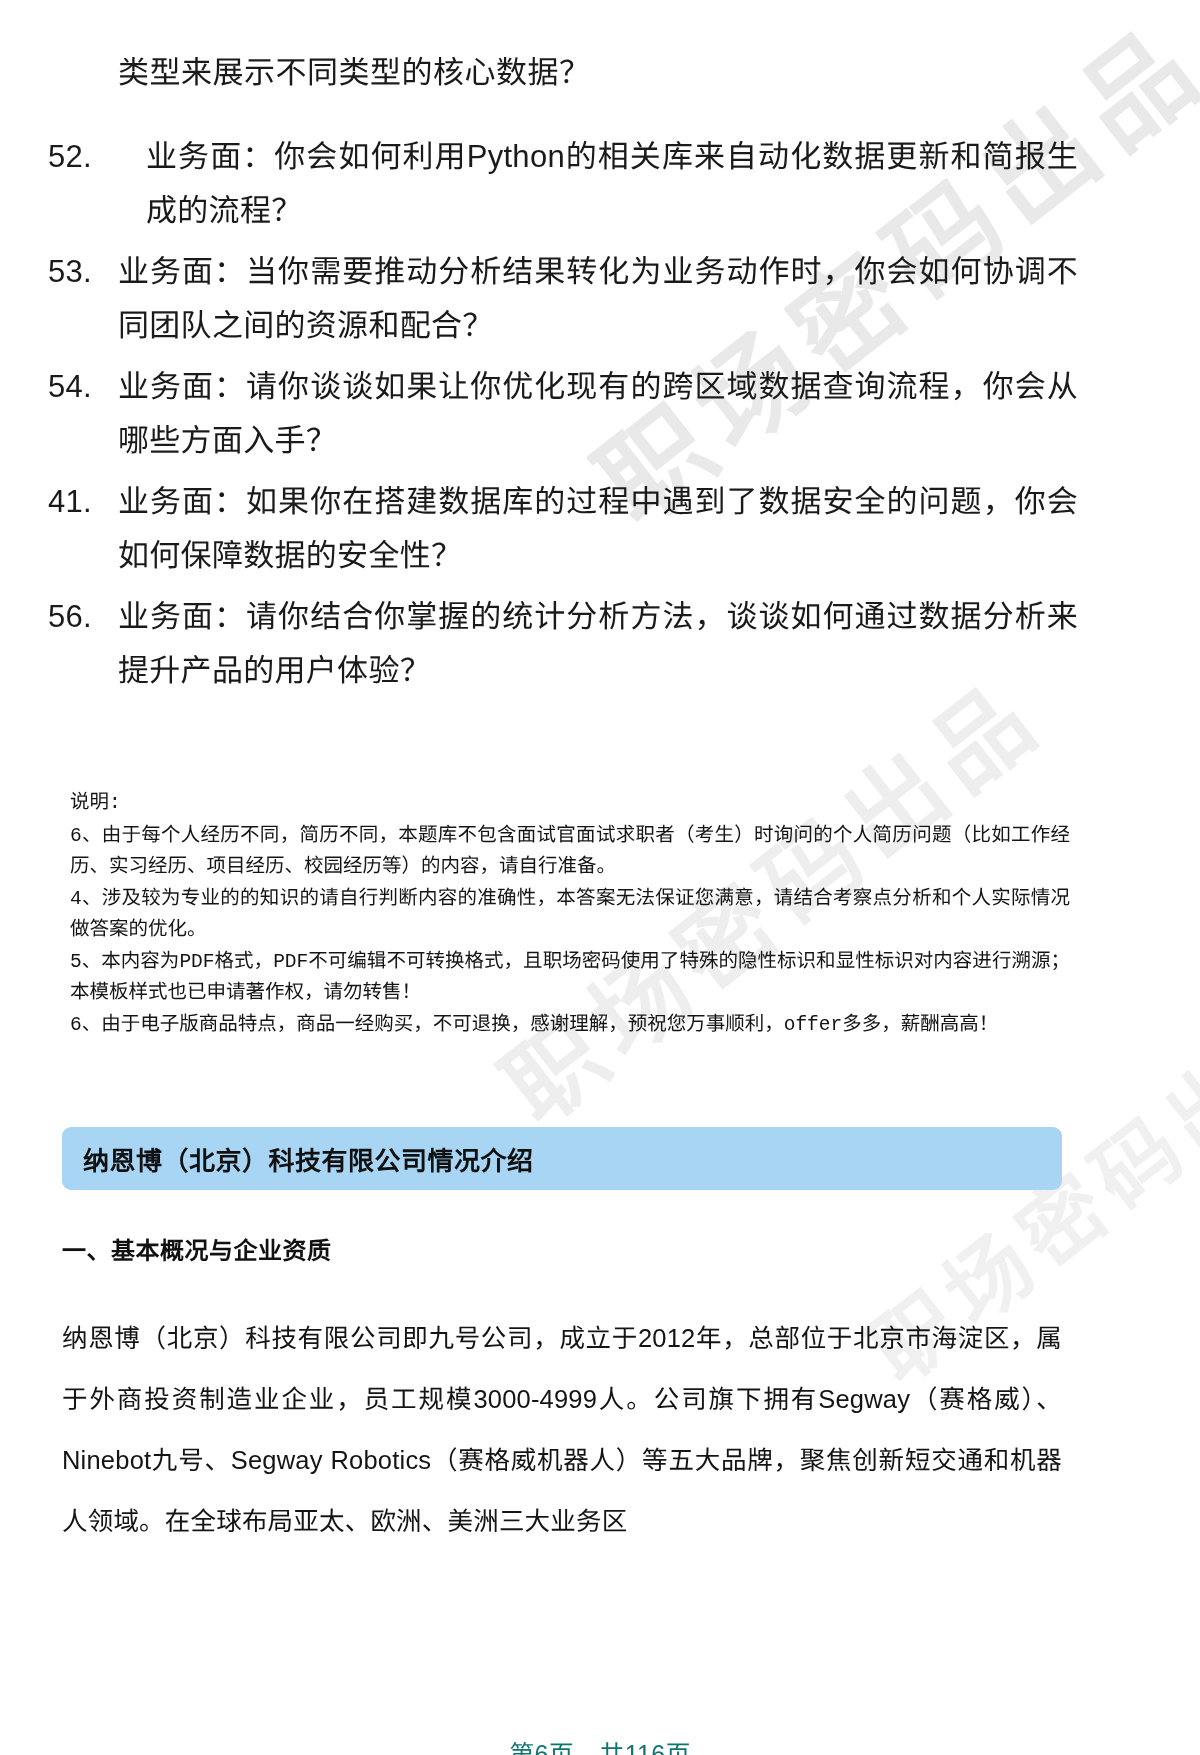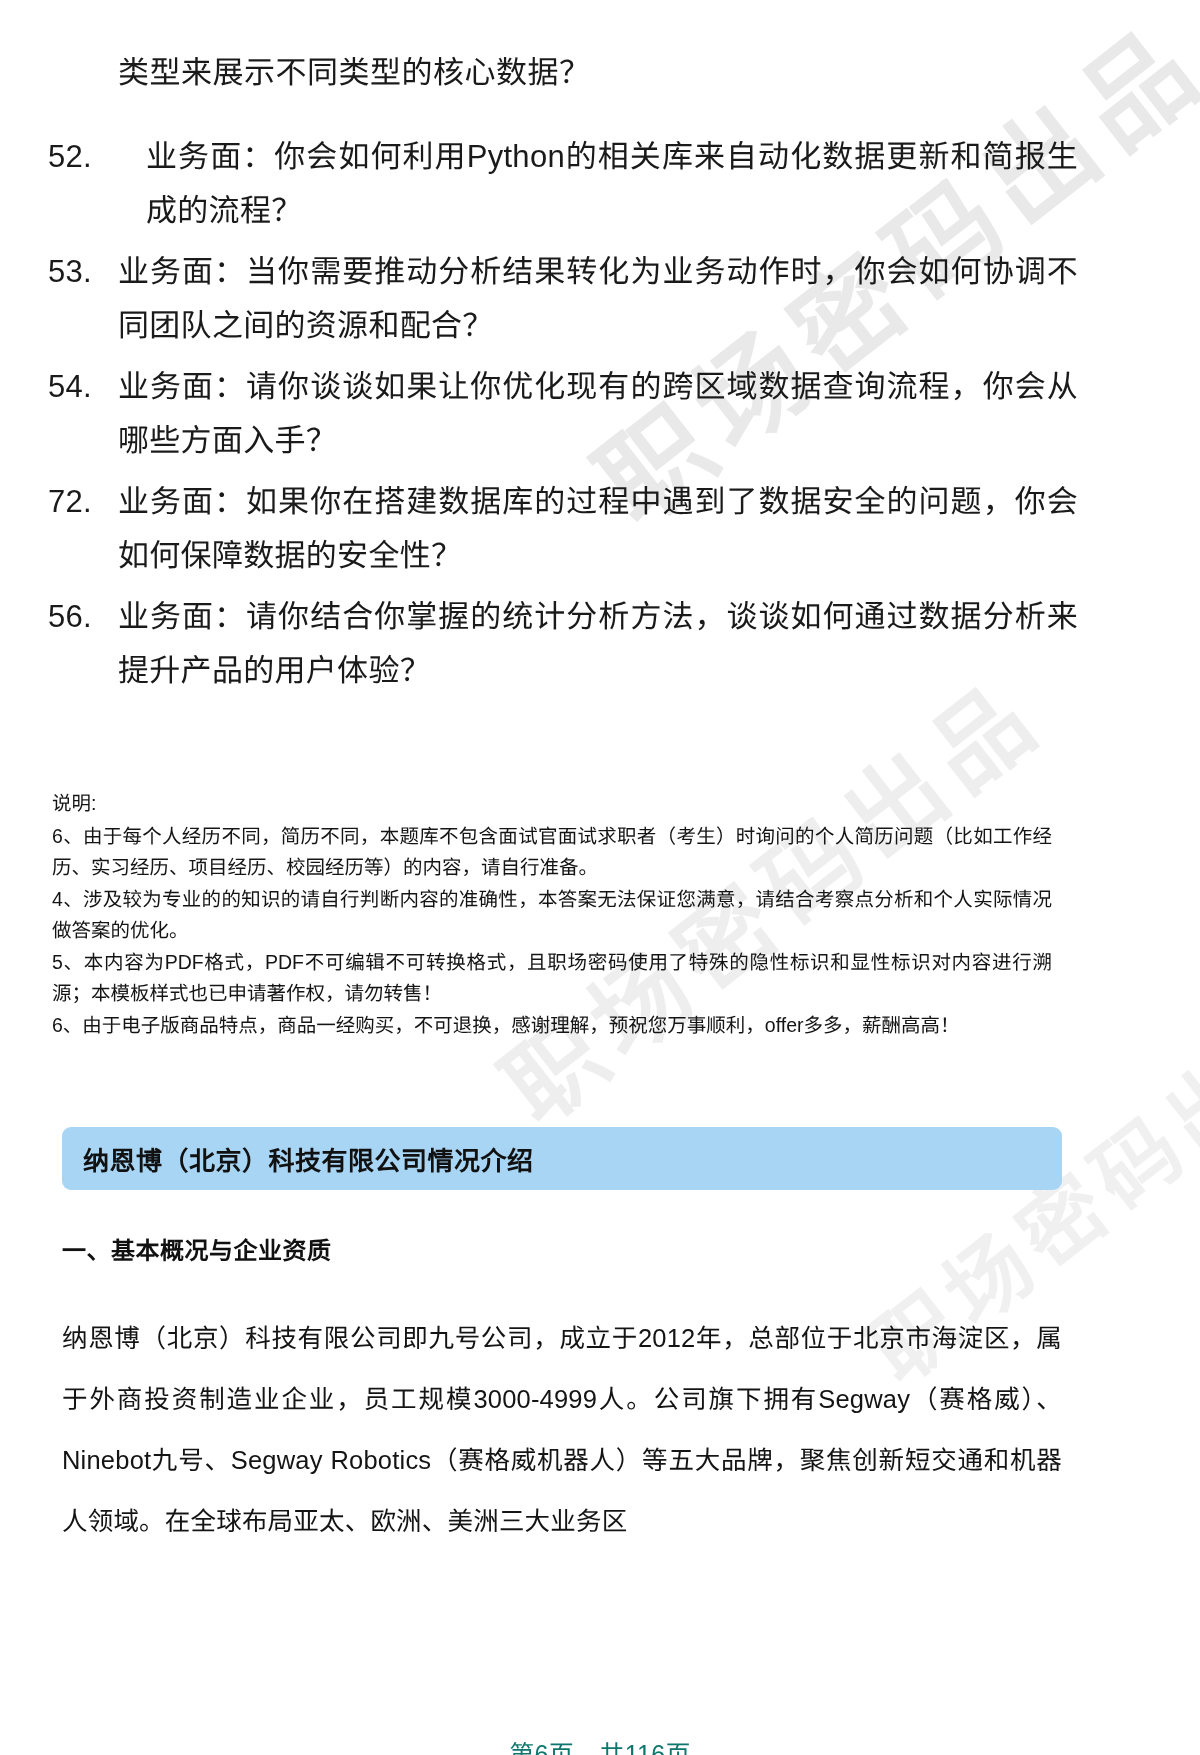--- a/index.html
+++ b/index.html
@@ -97,27 +97,28 @@
   }
   .q-text {
     flex: 1 1 auto;
     text-align: justify;
     text-justify: inter-ideograph;
   }
 
   
   .notes {
     position: absolute;
-    left: 52px;
+    left: 70px;
     top: 788px;
     width: 1000px;
     font-size: 19.5px;
     line-height: 31.5px;
     letter-spacing: 0px;
     color: #141414;
+    font-family: Liberation Mono, monospace;
   }
   .notes-title {
     margin: 0 0 1px 0;
   }
   .note-line {
     margin: 0;
     text-align: justify;
     text-justify: inter-ideograph;
   }
 
@@ -203,21 +204,21 @@
         <span class="q-num">53.</span>
         <span class="q-text">业务面：当你需要推动分析结果转化为业务动作时，你会如何协调不同团队之间的资源和配合？</span>
       </div>
 
       <div class="q-item" style="top:360px;">
         <span class="q-num">54.</span>
         <span class="q-text">业务面：请你谈谈如果让你优化现有的跨区域数据查询流程，你会从哪些方面入手？</span>
       </div>
 
       <div class="q-item" style="top:475px;">
-        <span class="q-num">72.</span>
+        <span class="q-num">41.</span>
         <span class="q-text">业务面：如果你在搭建数据库的过程中遇到了数据安全的问题，你会如何保障数据的安全性？</span>
       </div>
 
       <div class="q-item" style="top:590px;">
         <span class="q-num">56.</span>
         <span class="q-text">业务面：请你结合你掌握的统计分析方法，谈谈如何通过数据分析来提升产品的用户体验？</span>
       </div>
 
     </div>
 

